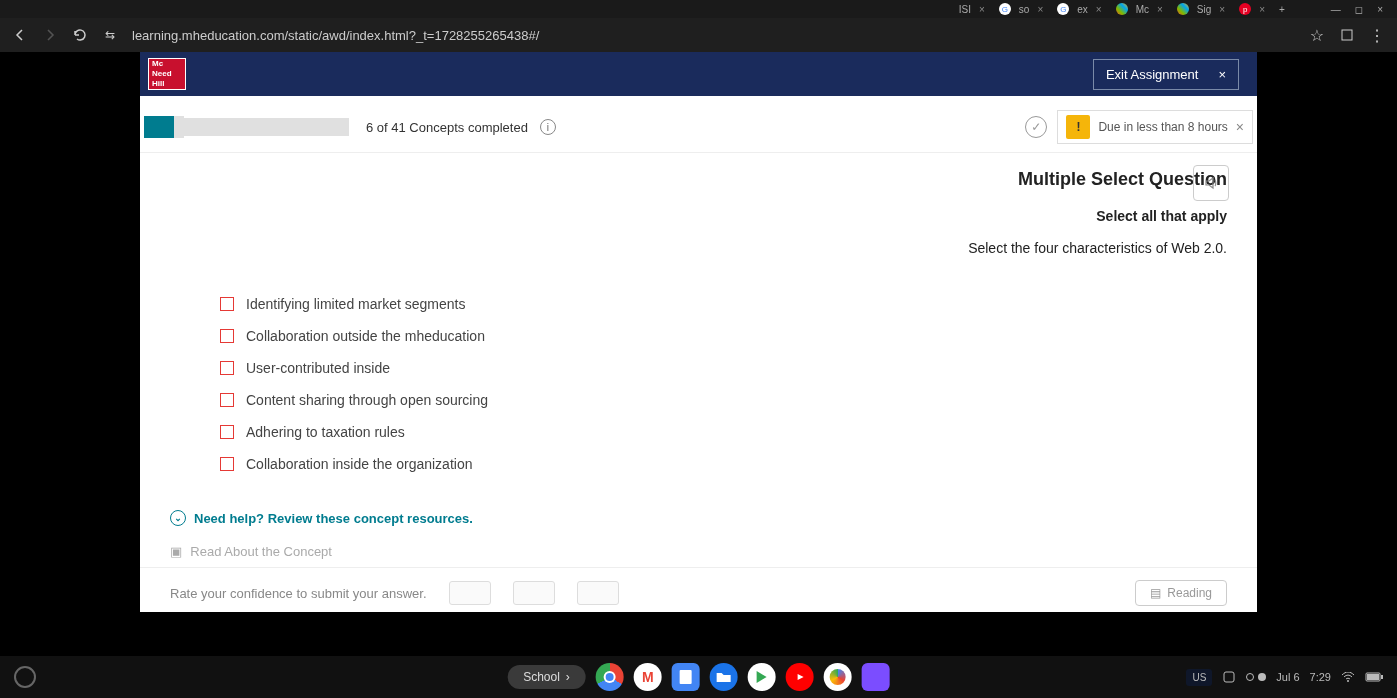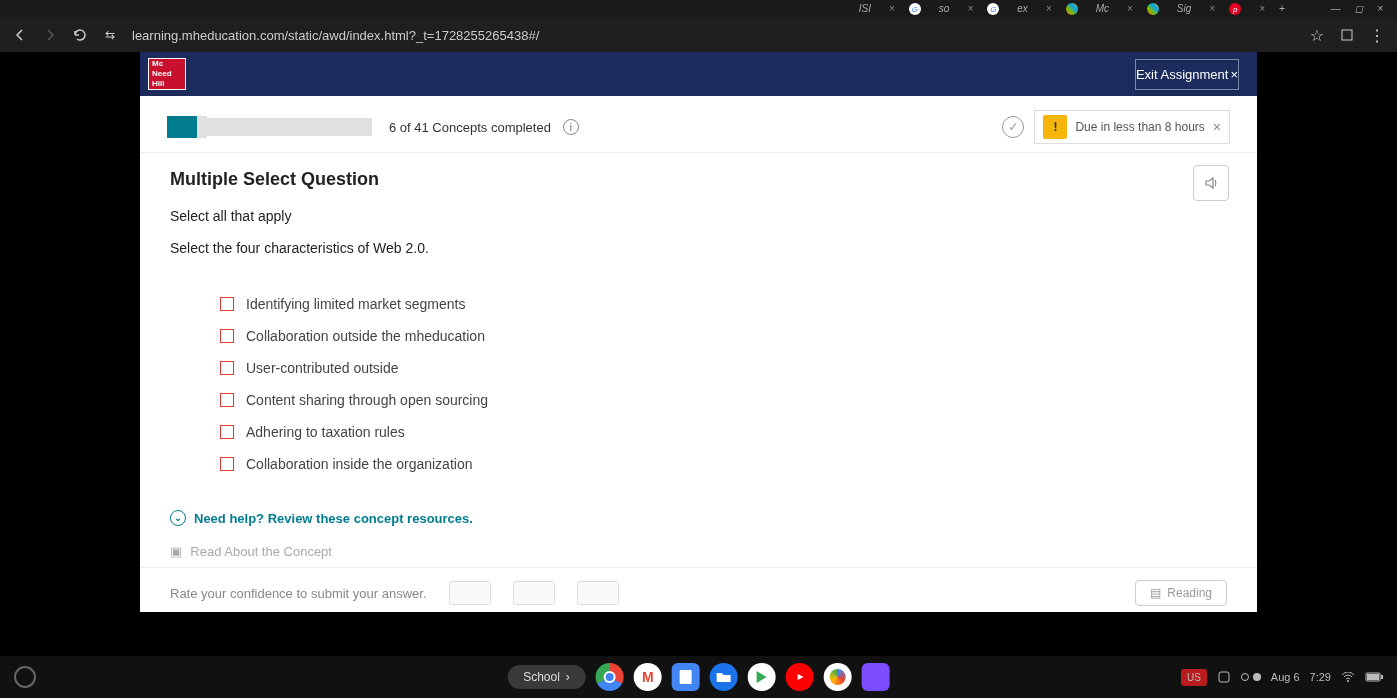--- a/index.html
+++ b/index.html
@@ -1,52 +1,52 @@
 <!DOCTYPE html>
 <html><head>
 <meta charset="utf-8">
 <style>
   * { margin: 0; padding: 0; box-sizing: border-box; font-family: Arial, Helvetica, sans-serif; }
   body { width: 1397px; height: 698px; background: #000; overflow: hidden; position: relative; }
 
   
   .browser-bar { height: 18px; background: #1a1a1a; display: flex; align-items: center; padding: 0 8px; color: #ccc; font-size: 10px; gap: 8px; }
   .tab-strip { display: flex; gap: 2px; margin-left: auto; }
-  .tab-item { display: flex; align-items: flex-start; gap: 18px; padding: 2px 6px; color: #aaa; font-size: 10px; font-style: italic; }
+  .tab-item { display: flex; align-items: flex-end; gap: 8px; padding: 2px 6px; color: #aaa; font-size: 10px; }
   .tab-ico { width: 12px; height: 12px; border-radius: 50%; background: #444; display: inline-flex; align-items: center; justify-content: center; font-size: 8px; }
   .tab-close { font-size: 10px; color: #888; cursor: pointer; }
 
   .nav-bar { height: 34px; background: #1f1f1f; display: flex; align-items: center; padding: 0 12px; gap: 14px; color: #ccc; }
   .nav-icon { width: 16px; height: 16px; display: flex; align-items: center; justify-content: center; cursor: pointer; color: #ccc; }
   .url-text { color: #ccc; font-size: 13px; flex: 1; }
   .url-right { display: flex; gap: 14px; align-items: center; margin-left: auto; }
 
   
   .app-header { height: 44px; background: #1a2b5c; display: flex; align-items: center; padding: 0 18px 0 0; margin: 0 140px; }
   .mh-logo { width: 38px; height: 32px; background: #c8102e; color: #fff; font-size: 8px; line-height: 10px; font-weight: bold; display: flex; flex-direction: column; justify-content: center; padding-left: 3px; margin-left: 8px; border: 1px solid #fff; }
-  .exit-btn { margin-left: auto; border: 1px solid #7a8aa8; color: #fff; background: transparent; padding: 7px 0; font-size: 13px; display: flex; align-items: center; gap: 2px; cursor: pointer; }
-
-  
-  .progress-row { background: #fff; margin: 0 140px; padding: 14px 27px 8px; display: flex; align-items: center; gap: 12px; border-bottom: 1px solid #eee; }
+  .exit-btn { margin-left: auto; border: 1px solid #7a8aa8; color: #fff; background: transparent; padding: 7px 12px; font-size: 13px; display: flex; align-items: center; gap: 20px; cursor: pointer; }
+
+  
+  .progress-row { background: #fff; margin: 0 140px; padding: 14px 4px 8px; display: flex; align-items: center; gap: 12px; border-bottom: 1px solid #eee; }
   .progress-bar { width: 210px; height: 18px; display: flex; gap: 0; }
   .pb-seg { width: 5px; height: 100%; background: #e0e0e0; margin-right: 0; }
   .pb-seg.done { background: #007c8f; }
   .pb-seg.tall { height: 22px; margin-top: -2px; }
   .progress-text { font-size: 13px; color: #333; }
   .info-circ { width: 16px; height: 16px; border: 1px solid #888; border-radius: 50%; display: inline-flex; align-items: center; justify-content: center; font-size: 10px; color: #666; cursor: pointer; }
   .progress-right { margin-left: auto; display: flex; align-items: center; gap: 10px; }
   .check-circ { width: 22px; height: 22px; border: 1.5px solid #999; border-radius: 50%; display: flex; align-items: center; justify-content: center; color: #999; font-size: 12px; }
   .due-badge { display: flex; align-items: center; gap: 8px; background: #fff; border: 1px solid #ddd; padding: 4px 8px; font-size: 12px; color: #555; }
   .warn-box { width: 24px; height: 24px; background: #f5b50a; display: flex; align-items: center; justify-content: center; color: #333; font-weight: bold; border-radius: 2px; }
 
   
-  .content { background: #fff; margin: 0 140px; padding: 16px 30px 8px; position: relative; }
+  .content { background: #fff; margin: 0 140px; padding: 16px 30px 8px; position: relative; text-align: right; }
   .q-title { font-size: 18px; font-weight: bold; color: #222; margin-bottom: 18px; }
   .audio-btn { position: absolute; right: 28px; top: 12px; width: 36px; height: 36px; border: 1px solid #ccc; border-radius: 4px; display: flex; align-items: center; justify-content: center; cursor: pointer; color: #666; font-size: 14px; }
-  .q-instr { font-size: 14px; font-weight: normal; color: #222; margin-bottom: 16px; }
+  .q-instr { font-size: 14px; font-weight: bold; color: #222; margin-bottom: 16px; }
   .q-prompt { font-size: 14px; color: #222; margin-bottom: 40px; }
 
   .options { padding-left: 50px; }
   .opt { display: flex; align-items: center; gap: 12px; margin-bottom: 16px; cursor: pointer; }
   .opt-box { width: 14px; height: 14px; border: 1.5px solid #e53935; flex-shrink: 0; }
   .opt-label { font-size: 14px; color: #444; }
 
   .help-row { margin-top: 38px; display: flex; align-items: center; gap: 8px; color: #007c8f; font-size: 13px; font-weight: 600; cursor: pointer; }
   .help-chev { width: 16px; height: 16px; border: 1px solid #007c8f; border-radius: 50%; display: flex; align-items: center; justify-content: center; font-size: 9px; }
 
@@ -58,21 +58,21 @@
   .rate-btn { width: 42px; height: 24px; border: 1px solid #ddd; border-radius: 3px; background: #fafafa; }
   .reading-btn { margin-left: auto; border: 1px solid #ccc; border-radius: 4px; padding: 5px 14px; font-size: 12px; color: #999; display: flex; align-items: center; gap: 6px; }
 
   
   .taskbar { position: absolute; bottom: 0; left: 0; right: 0; height: 42px; background: rgba(20,20,20,0.85); display: flex; align-items: center; padding: 0 14px; gap: 6px; }
   .tb-left-circle { width: 22px; height: 22px; border: 2px solid #666; border-radius: 50%; }
   .tb-center { position: absolute; left: 50%; transform: translateX(-50%); display: flex; align-items: center; gap: 10px; }
   .tb-pill { background: #3a3a3a; color: #ddd; font-size: 12px; padding: 5px 16px; border-radius: 14px; display: flex; align-items: center; gap: 6px; }
   .tb-ico { width: 28px; height: 28px; border-radius: 50%; display: flex; align-items: center; justify-content: center; font-size: 14px; }
   .tb-right { margin-left: auto; display: flex; align-items: center; gap: 10px; color: #bbb; font-size: 11px; }
-  .tb-lang { background: #b91c1c; padding: 3px 6px; border-radius: 3px; font-size: 10px; }
+  .tb-lang { background: #0f172a; padding: 3px 6px; border-radius: 3px; font-size: 10px; }
 
   svg { display: block; }
 </style>
 </head>
 <body>
 
 <div class="browser-bar">
   <div class="tab-strip">
     <div class="tab-item">
         <span>ISI</span>
@@ -221,21 +221,21 @@
       <label class="opt">
         <span class="opt-box"></span>
         <span class="opt-label">Identifying limited market segments</span>
       </label>
       <label class="opt">
         <span class="opt-box"></span>
         <span class="opt-label">Collaboration outside the mheducation</span>
       </label>
       <label class="opt">
         <span class="opt-box"></span>
-        <span class="opt-label">User-contributed outside</span>
+        <span class="opt-label">User-contributed inside</span>
       </label>
       <label class="opt">
         <span class="opt-box"></span>
         <span class="opt-label">Content sharing through open sourcing</span>
       </label>
       <label class="opt">
         <span class="opt-box"></span>
         <span class="opt-label">Adhering to taxation rules</span>
       </label>
       <label class="opt">
@@ -306,21 +306,21 @@
     <span class="tb-lang">US</span>
     <span>
       <svg width="14" height="14" viewBox="0 0 14 14">
           <rect x="2" y="2" width="10" height="10" rx="2" stroke="#bbb" fill="none"></rect>
         </svg>
     </span>
     <span style="display:flex;gap:4px;align-items:center">
       <span style="width:8px;height:8px;border:1px solid #bbb;border-radius:50%"></span>
       <span style="width:8px;height:8px;background:#bbb;border-radius:50%"></span>
     </span>
-    <span>Aug 6</span>
+    <span>Jul 6</span>
     <span>7:29</span>
     <span>
       <svg width="14" height="10" viewBox="0 0 14 10">
           <path d="M1 3c4-4 8-4 12 0 M3 5c2.5-2.5 5.5-2.5 8 0 M5 7c1-1 3-1 4 0" stroke="#bbb" fill="none"></path>
           <circle cx="7" cy="9" r="1" fill="#bbb"></circle>
         </svg>
     </span>
     <span>
       <svg width="18" height="10" viewBox="0 0 18 10">
           <rect x="1" y="1" width="14" height="8" rx="1" stroke="#bbb" fill="none"></rect>

